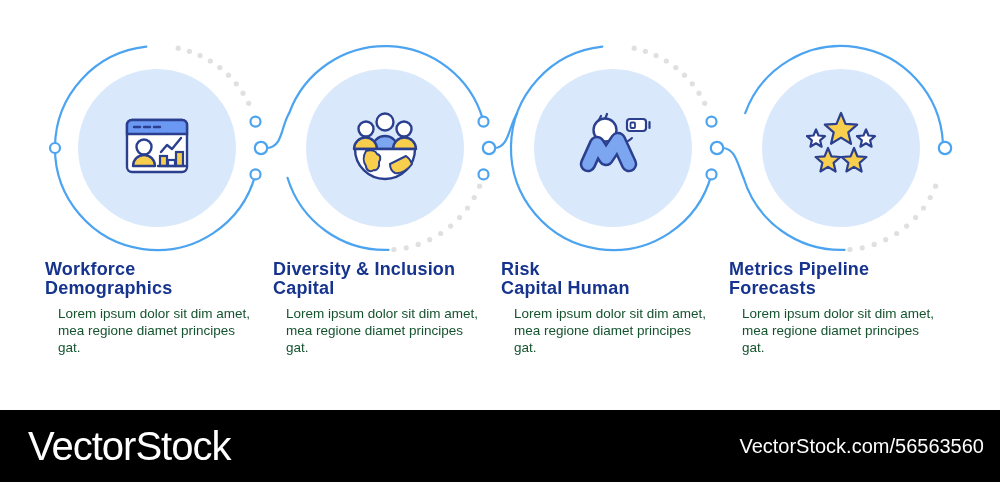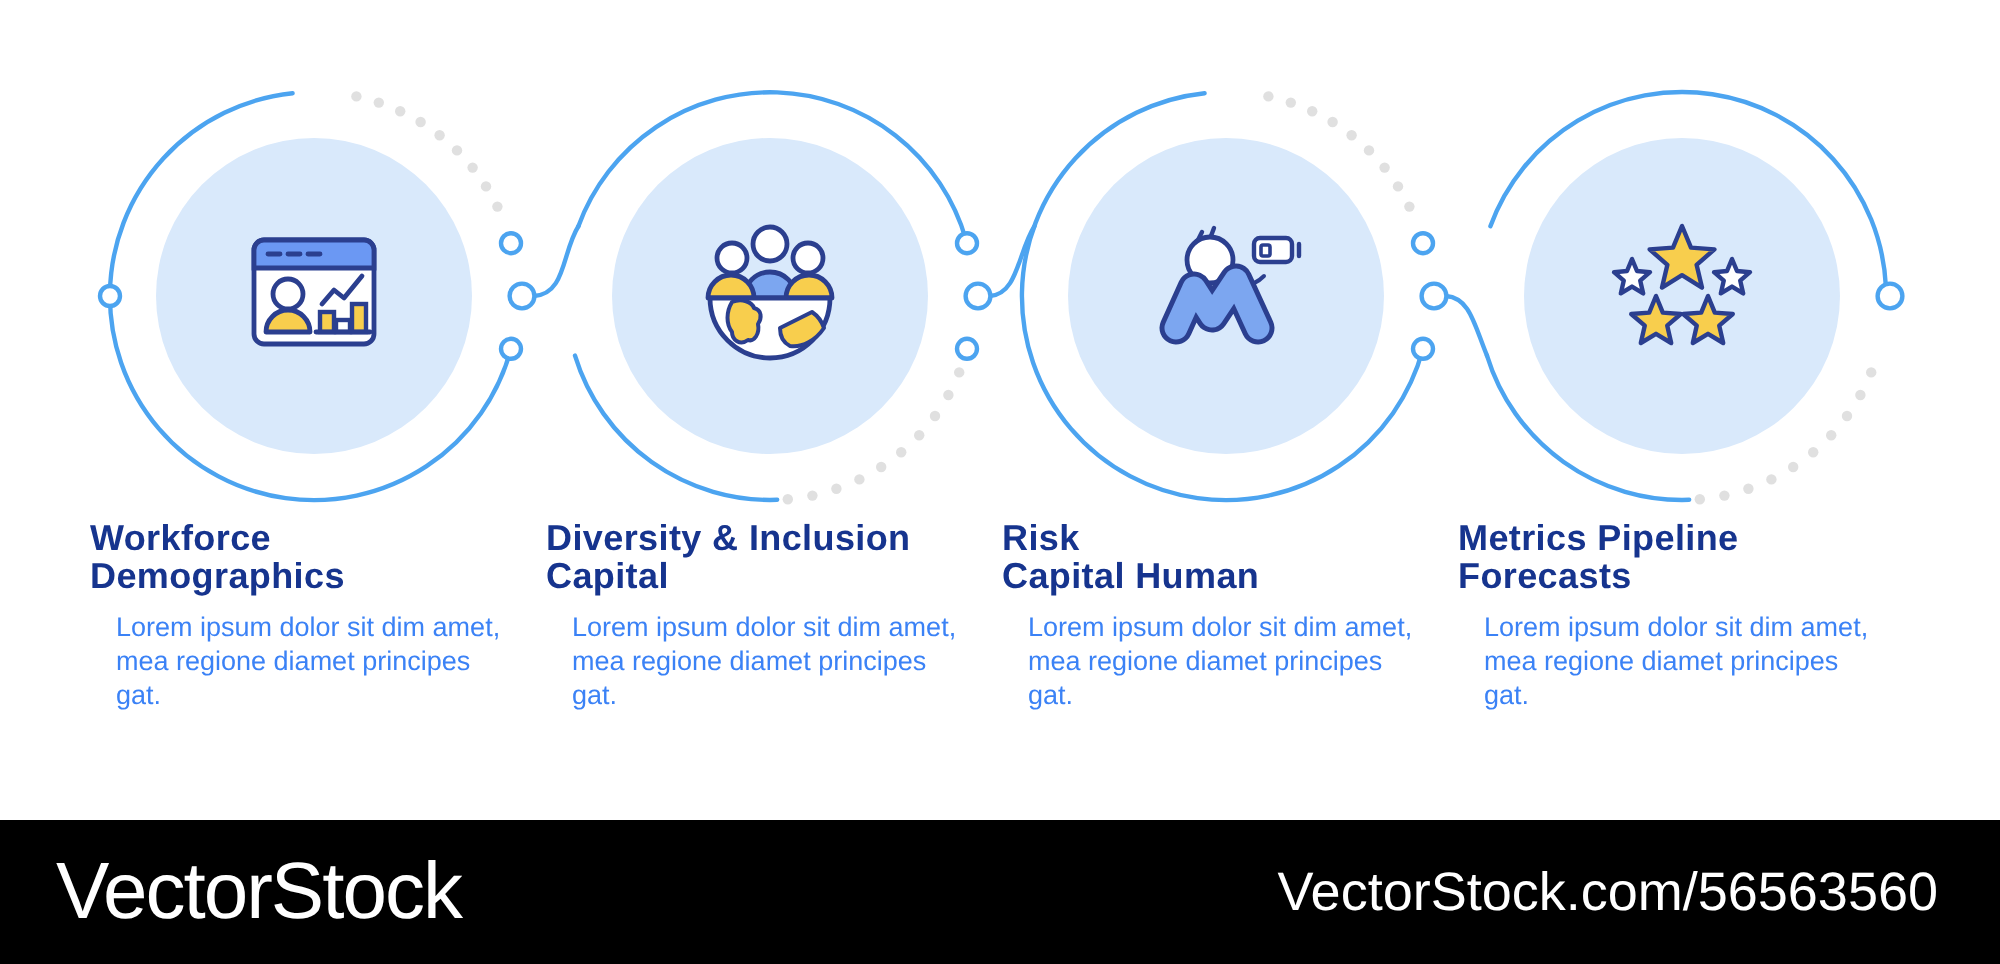--- a/index.html
+++ b/index.html
@@ -3,26 +3,26 @@
 <meta charset="utf-8">
 <style>
   html,body{margin:0;padding:0;background:#fff;}
   #stage{position:relative;width:1000px;height:482px;overflow:hidden;background:#ffffff;
          font-family:"Liberation Sans",sans-serif;}
   #deco{position:absolute;left:0;top:0;}
   .icon-wrap{position:absolute;top:106px;width:80px;height:80px;}
   .col{position:absolute;top:260px;width:224px;text-align:left;}
   .title{font-size:18px;line-height:19px;font-weight:bold;color:#16348E;letter-spacing:.2px;}
   .title span{display:block;}
-  .desc{margin:7px auto 4px;max-width:198px;font-size:13.5px;line-height:17px;color:#3b82f6;}
+  .desc{margin:7px auto 4px;max-width:198px;font-size:13.5px;line-height:17px;color:#14532d;}
   .watermark-bar{position:absolute;left:0;top:410px;width:1000px;height:72px;background:#000;
                  display:flex;align-items:center;justify-content:space-between;
-                 padding:0 31px 0 28px;box-sizing:border-box;}
+                 padding:0 16px 0 28px;box-sizing:border-box;}
   .wm-logo{color:#fff;font-size:40px;letter-spacing:-1px;}
-  .wm-credit{color:#fff;font-size:27px;}
+  .wm-credit{color:#fff;font-size:20px;}
   .navy{stroke:#2B3F8F;}
 </style>
 </head>
 <body>
 
 <div id="stage">
 
   <svg id="deco" width="1000" height="410">
       <circle cx="157" cy="148" r="79" fill="#D9E9FB"></circle>
       <circle cx="385" cy="148" r="79" fill="#D9E9FB"></circle>

